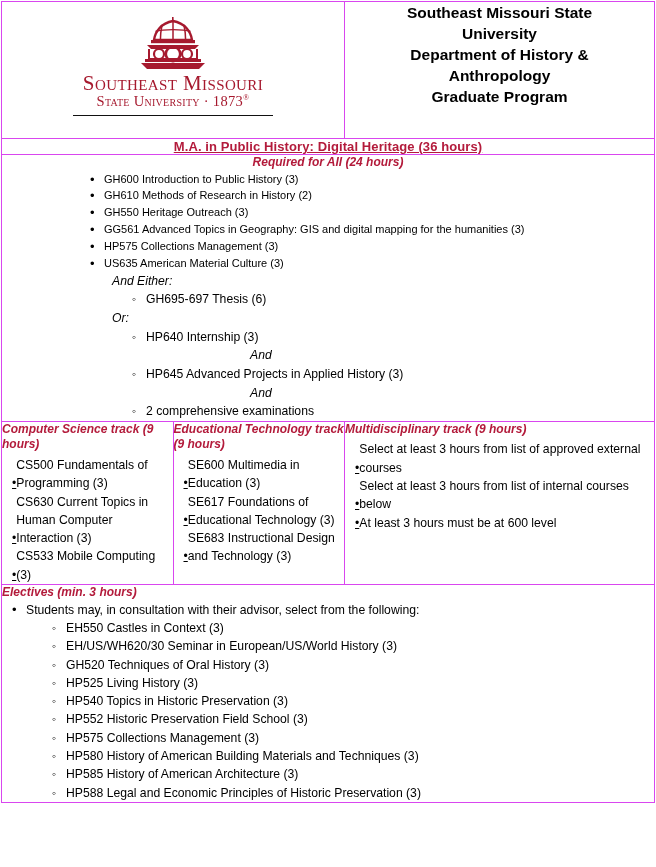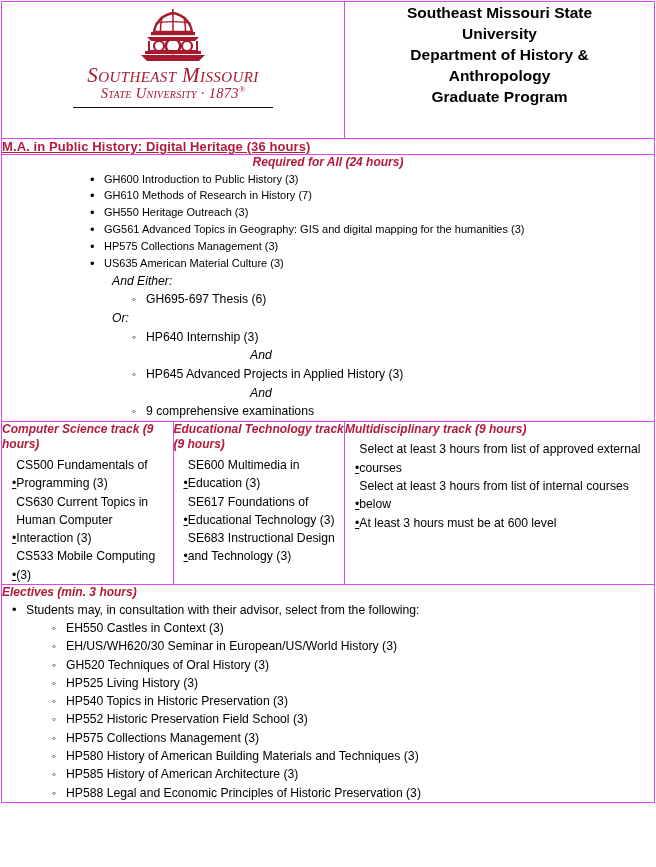--- a/index.html
+++ b/index.html
@@ -18,21 +18,21 @@
     table-layout:fixed;
   }
   table.doc td{
     border:1px solid #d946ef;
     vertical-align:top;
     padding:0;
   }
 
   
   .hdr-logo-cell{width:342px;height:136px;text-align:center;vertical-align:middle;}
-  .logo-wrap{width:260px;margin:4px auto;padding-top:2px;font-style:italic;}
+  .logo-wrap{width:260px;margin:12px auto;padding-top:2px;}
   .crest{display:block;margin:0 auto 2px auto;}
   .logo-line1{
     color:#A6192E;font-family:"Liberation Serif", serif;
     font-size:21px;letter-spacing:.4px;line-height:1.05;
     font-variant:small-caps;font-weight:400;white-space:nowrap;
   }
   .logo-line2{
     color:#A6192E;font-family:"Liberation Serif", serif;
     font-size:14.5px;letter-spacing:.3px;line-height:1.1;
     font-variant:small-caps;white-space:nowrap;
@@ -43,21 +43,21 @@
     width:200px;margin:5px auto 0 auto;
   }
   .hdr-title-cell{
     text-align:center;vertical-align:middle;
     font-weight:bold;font-size:15.5px;line-height:1.36;
     padding:3px 6px 4px 6px;
   }
 
   
   .program-title{
-    color:#B31B3B;font-weight:bold;
+    text-align:center;color:#B31B3B;font-weight:bold;
     font-size:13px;text-decoration:underline;
     padding:4px 0 5px 0;letter-spacing:.1px;
   }
 
   
   .sec{padding:3px 4px 4px 4px;}
   .sec-head{
     color:#B31B3B;font-weight:bold;font-style:italic;
     font-size:12px;line-height:1.3;
   }
@@ -169,41 +169,41 @@
 
   <tr>
     <td colspan="3" class="program-title">M.A. in Public History: Digital Heritage (36 hours)</td>
   </tr>
 
   <tr>
     <td colspan="3" class="sec">
       <div class="sec-head center">Required for All (24 hours)</div>
       <ul class="b">
         <li class="bullet">GH600 Introduction to Public History (3)</li>
-        <li class="bullet">GH610 Methods of Research in History (7)</li>
+        <li class="bullet">GH610 Methods of Research in History (2)</li>
         <li class="bullet">GH550 Heritage Outreach (3)</li>
         <li class="bullet">GG561 Advanced Topics in Geography: GIS and digital mapping for the humanities (3)</li>
         <li class="bullet">HP575 Collections Management (3)</li>
         <li class="bullet">US635 American Material Culture (3)</li>
       </ul>
       <div class="lbl-italic"><i>And Either</i><span>:</span></div>
       <ul class="b">
         <li class="sub">GH695-697 Thesis (6)</li>
       </ul>
       <div class="lbl-italic"><i>Or</i><span>:</span></div>
       <ul class="b">
         <li class="sub">HP640 Internship (3)</li>
       </ul>
       <div class="and-center">And</div>
       <ul class="b">
         <li class="sub">HP645 Advanced Projects in Applied History (3)</li>
       </ul>
       <div class="and-center">And</div>
       <ul class="b">
-        <li class="sub">9 comprehensive examinations</li>
+        <li class="sub">2 comprehensive examinations</li>
       </ul>
     </td>
   </tr>
 
   <tr>
     <td class="track-cell t1">
       <div class="sec-head">Computer Science track (9 hours)</div>
       <ul class="track">
         <li><span class="hang">CS500 Fundamentals of Programming (3)</span></li>
         <li><span class="hang">CS630 Current Topics in Human Computer Interaction (3)</span></li>

